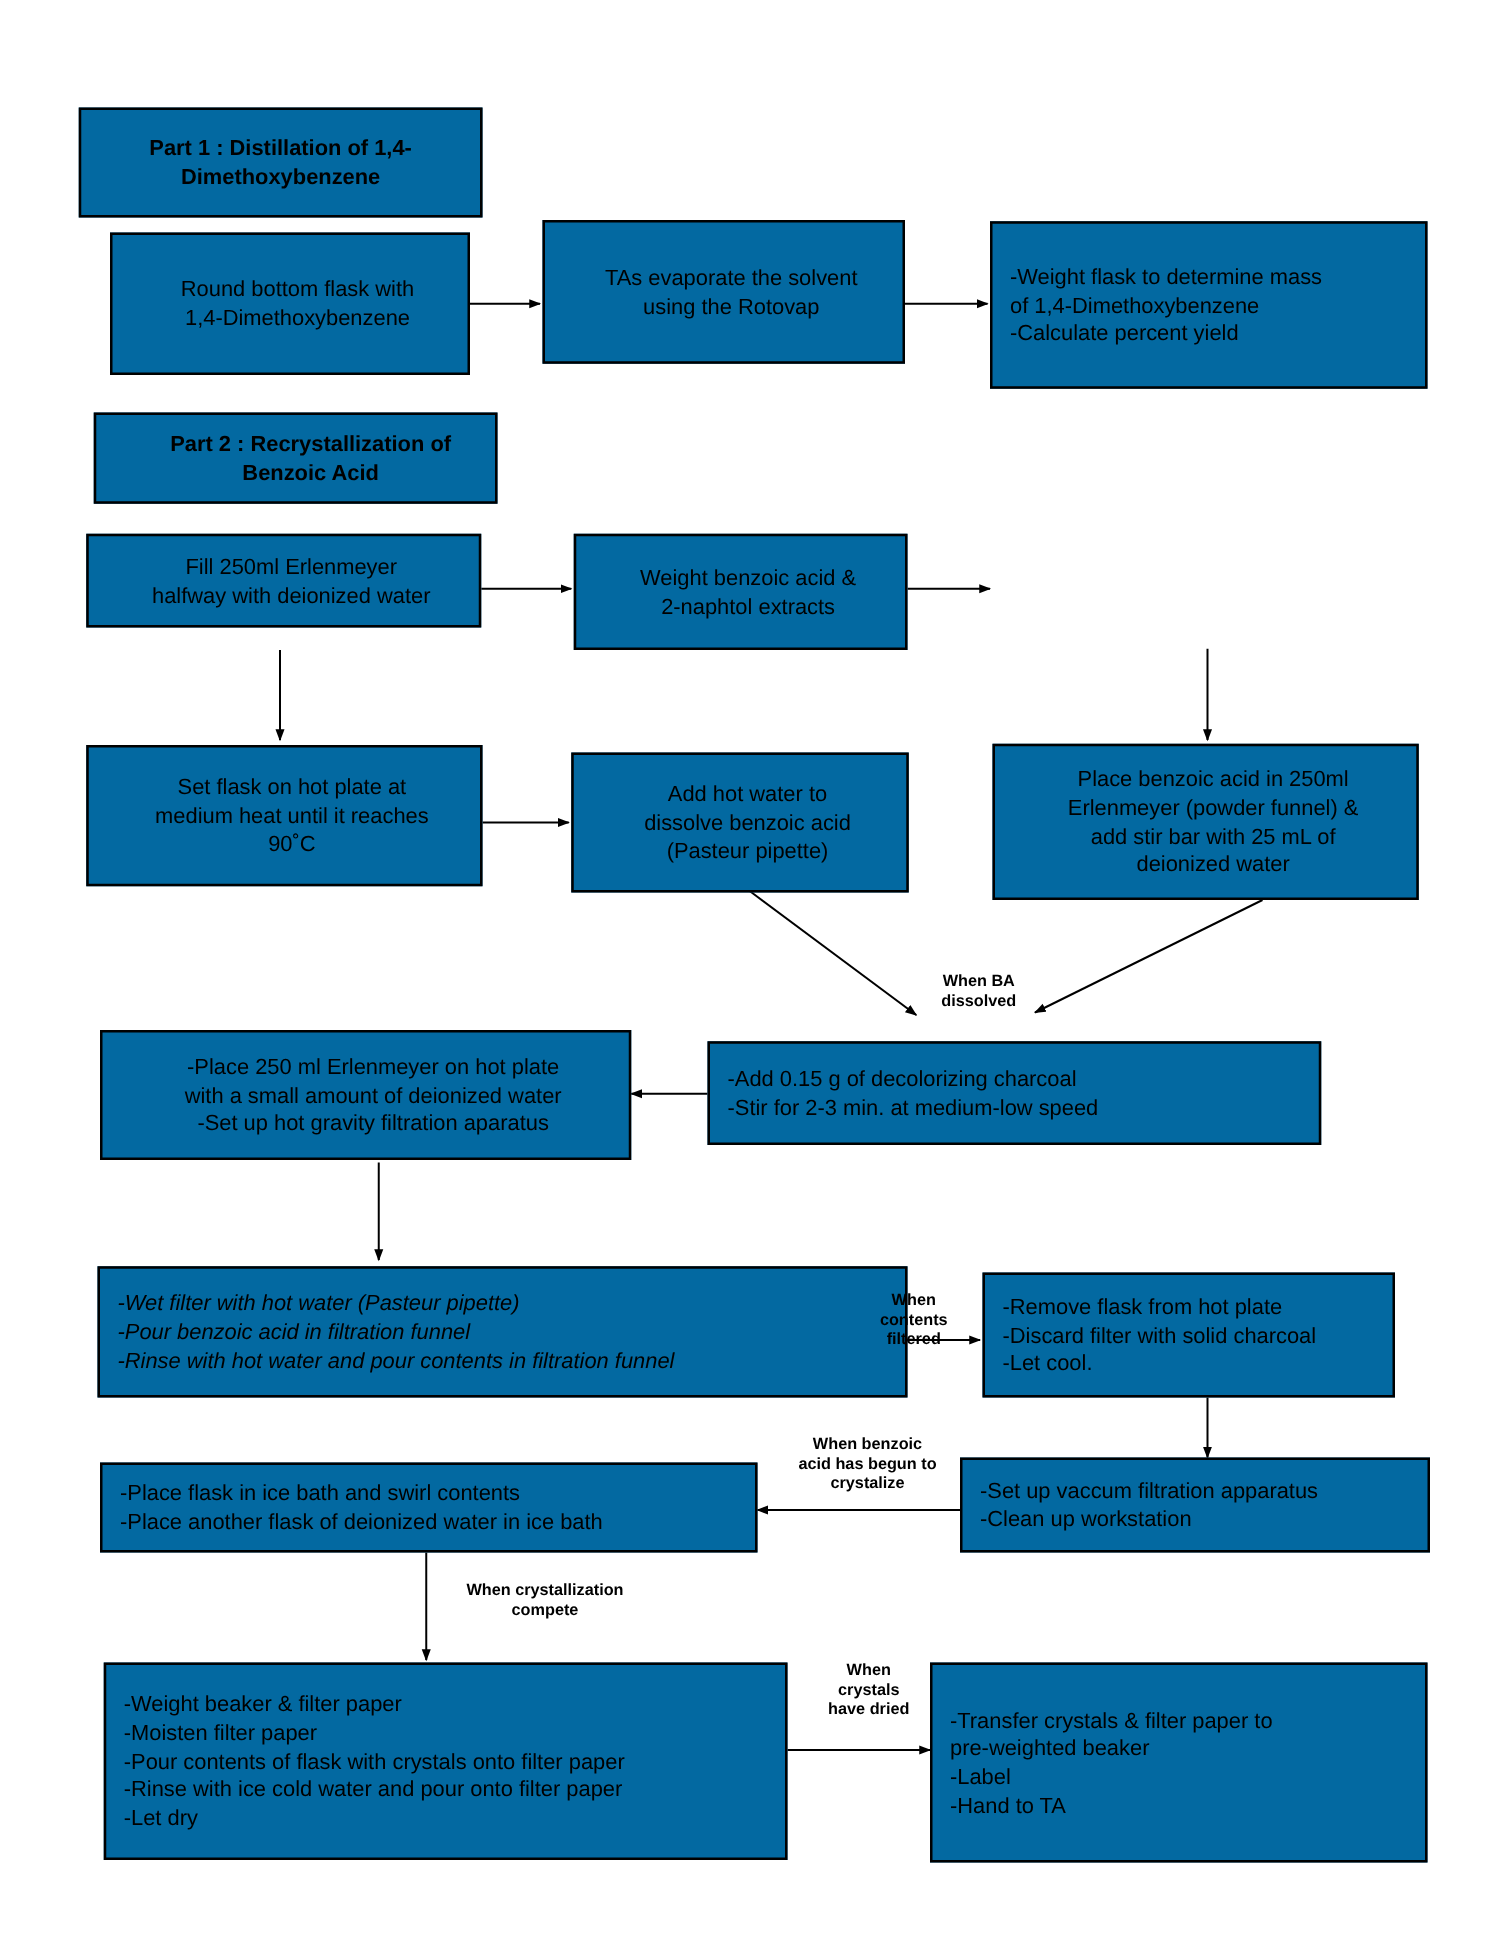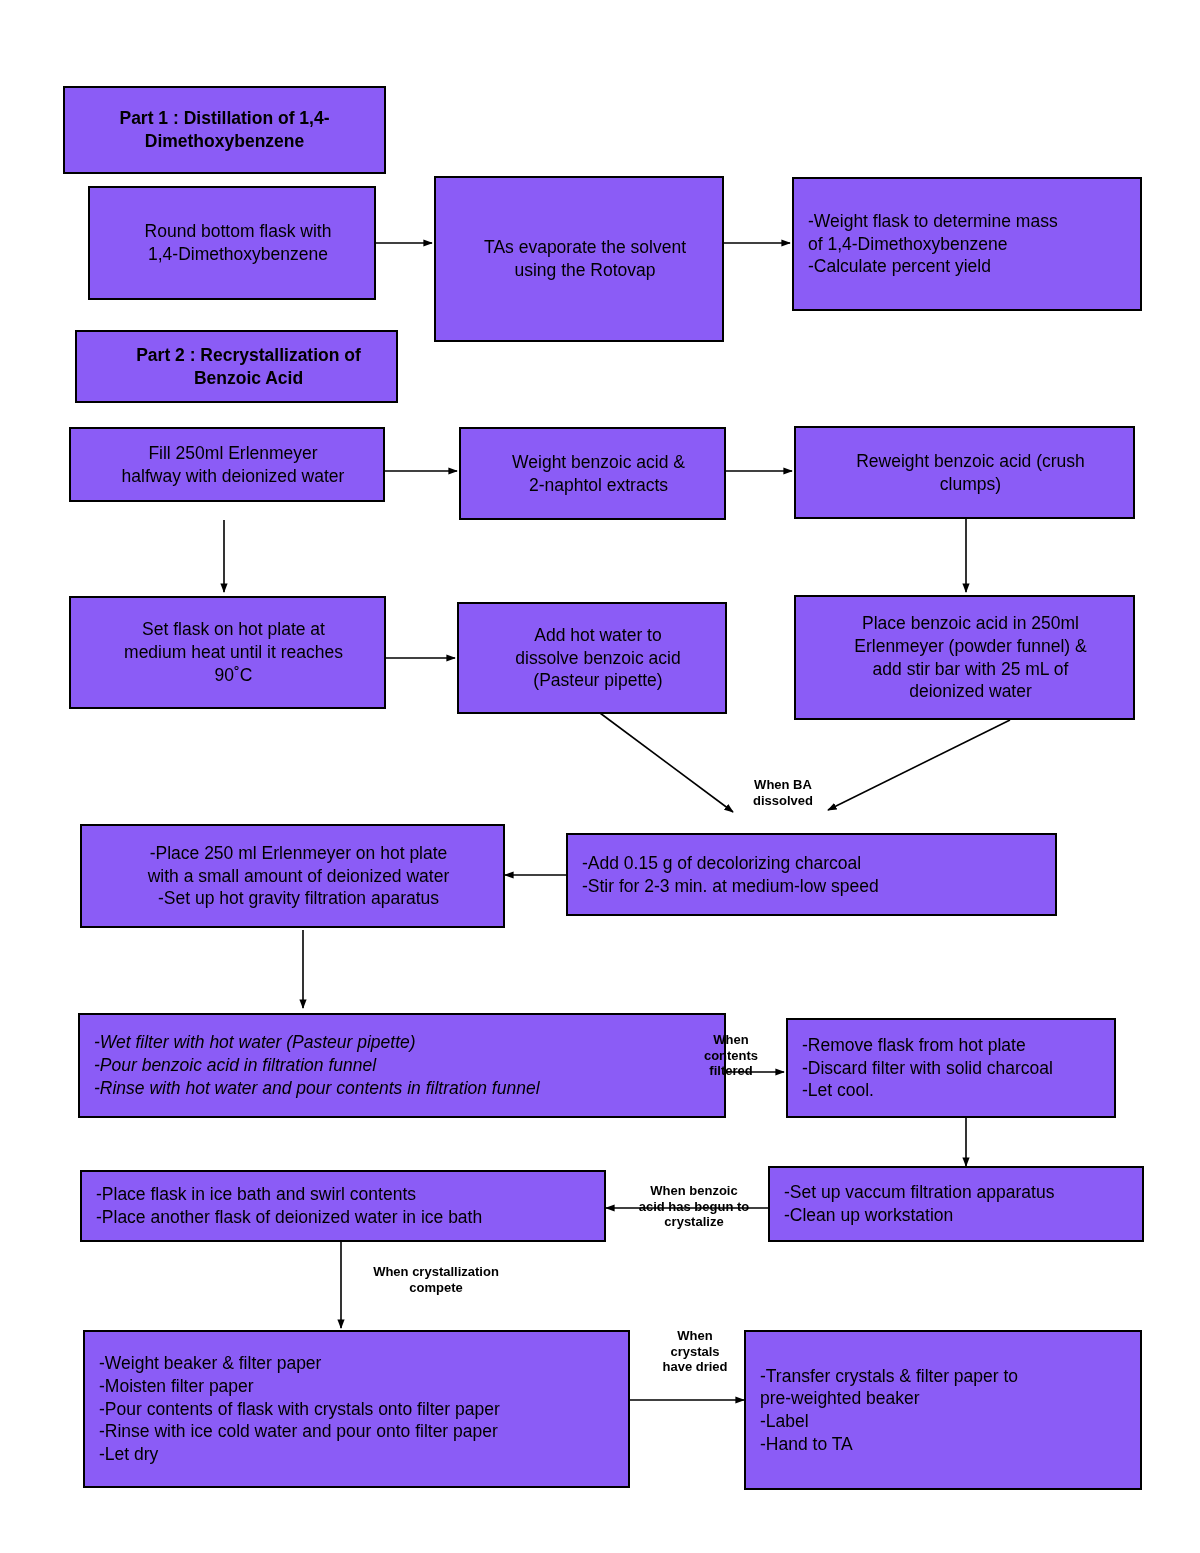--- a/index.html
+++ b/index.html
@@ -16,21 +16,21 @@
     position: relative;
     width: 1200px;
     height: 1553px;
     background: #ffffff;
     overflow: hidden;
   }
   .node {
     position: absolute;
     box-sizing: border-box;
     border: 2.5px solid #000000;
-    background: #8b5cf6;
+    background: #0369a1;
     display: flex;
     align-items: center;
     z-index: 3;
   }
   .node .inner {
     width: 100%;
     line-height: 1.30;
   }
   .node.center .inner { text-align: center; margin-left: 12px; }
   .node.left .inner { text-align: left; padding-left: 14px; padding-right: 4px; }
@@ -102,43 +102,40 @@
   </svg>
 
   <div class="node hdr fs17" style="left:63px; top:86px; width:323px; height:88px;">
     <div class="inner">Part 1 : Distillation of 1,4-<br>Dimethoxybenzene</div>
   </div>
 
   <div class="node center fs17" style="left:88px; top:186px; width:288px; height:114px;">
     <div class="inner">Round bottom flask with<br>1,4-Dimethoxybenzene</div>
   </div>
 
-  <div class="node center fs17" style="left:434px; top:176px; width:290px; height:166px;">
+  <div class="node center fs17" style="left:434px; top:176px; width:290px; height:115px;">
     <div class="inner">TAs evaporate the solvent<br>using the Rotovap</div>
   </div>
 
   <div class="node left fs17" style="left:792px; top:177px; width:350px; height:134px;">
     <div class="inner">-Weight flask to determine mass<br>of 1,4-Dimethoxybenzene<br>-Calculate percent yield</div>
   </div>
 
   <div class="node hdr fs17" style="left:75px; top:330px; width:323px; height:73px;padding-left:24px;">
     <div class="inner">Part 2 : Recrystallization of<br>Benzoic Acid</div>
   </div>
 
   <div class="node center fs17" style="left:69px; top:427px; width:316px; height:75px;">
     <div class="inner">Fill 250ml Erlenmeyer<br>halfway with deionized water</div>
   </div>
 
   <div class="node center fs17" style="left:459px; top:427px; width:267px; height:93px;">
     <div class="inner">Weight benzoic acid &amp;<br>2-naphtol extracts</div>
   </div>
 
-  <div class="node center fs17" style="left:794px; top:426px; width:341px; height:93px;">
-    <div class="inner">Reweight benzoic acid (crush<br>clumps)</div>
-  </div>
 
   <div class="node center fs17" style="left:69px; top:596px; width:317px; height:113px;">
     <div class="inner">Set flask on hot plate at<br>medium heat until it reaches<br>90˚C</div>
   </div>
 
   <div class="node center fs17" style="left:457px; top:602px; width:270px; height:112px;">
     <div class="inner">Add hot water to<br>dissolve benzoic acid<br>(Pasteur pipette)</div>
   </div>
 
   <div class="node center fs17" style="left:794px; top:595px; width:341px; height:125px;">
@@ -174,19 +171,19 @@
   </div>
 
   <div class="node left fs17" style="left:744px; top:1330px; width:398px; height:160px;">
     <div class="inner">-Transfer crystals &amp; filter paper to<br>pre-weighted beaker<br>-Label<br>-Hand to TA</div>
   </div>
 
   <div class="edge-label" style="left:723px; top:777px; width:120px;text-align:center;">When BA<br>dissolved</div>
 
   <div class="edge-label" style="left:681px; top:1032px; width:100px;">When<br>contents<br>filtered</div>
 
-  <div class="edge-label" style="left:620px; top:1147px; width:148px;margin-top:36px;">When benzoic<br>acid has begun to<br>crystalize</div>
+  <div class="edge-label" style="left:620px; top:1147px; width:148px;">When benzoic<br>acid has begun to<br>crystalize</div>
 
   <div class="edge-label" style="left:348px; top:1264px; width:176px;">When crystallization<br>compete</div>
 
   <div class="edge-label" style="left:650px; top:1328px; width:90px;">When<br>crystals<br>have dried</div>
 
 </div>
 
 </body></html>

